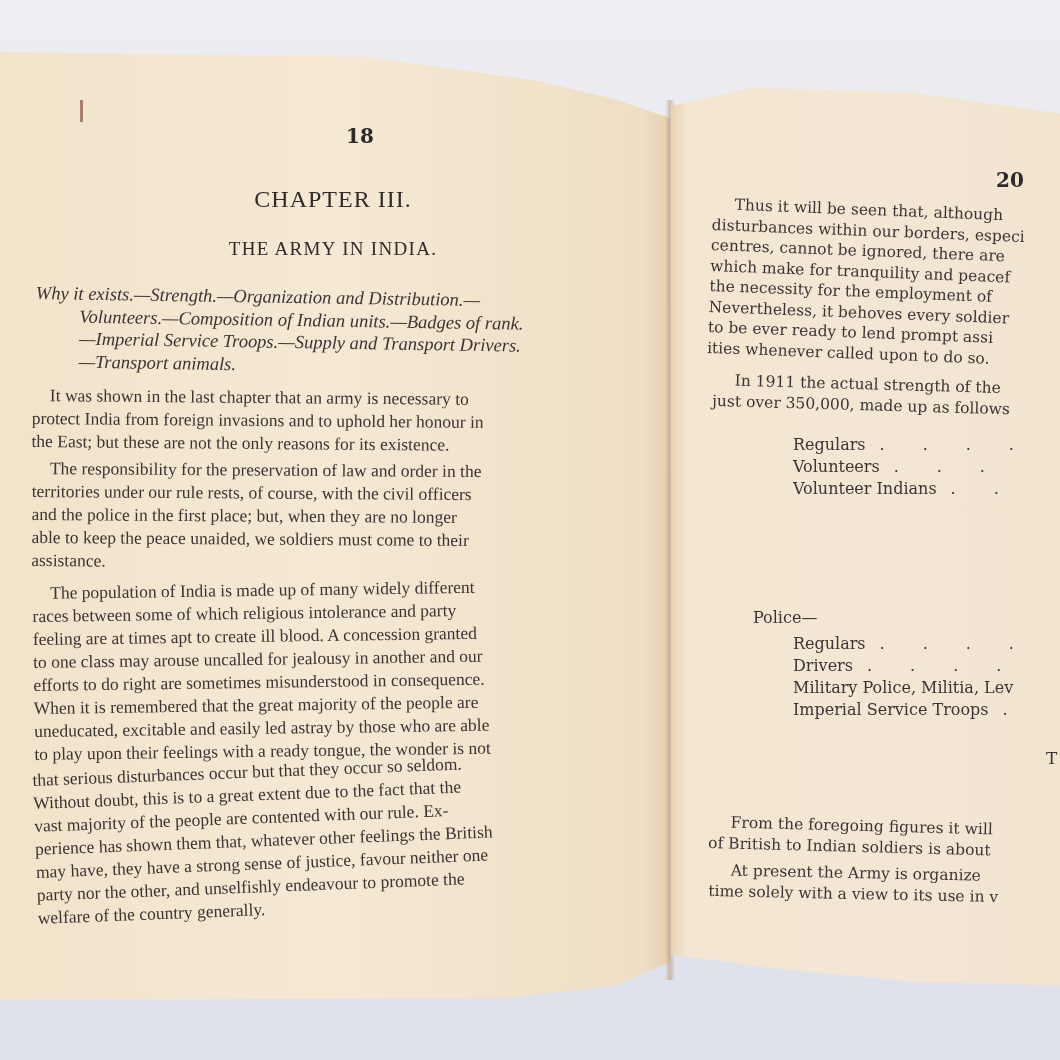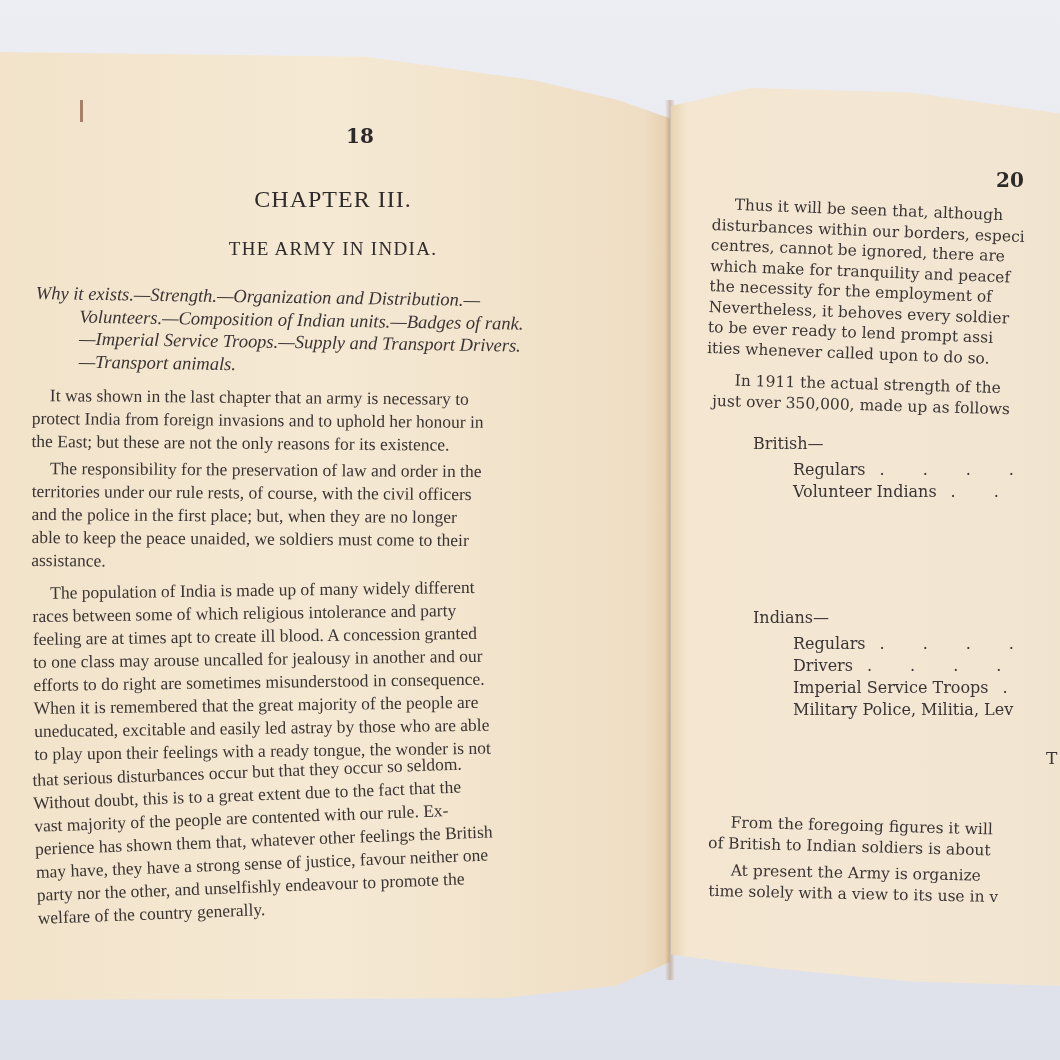--- a/index.html
+++ b/index.html
@@ -143,48 +143,51 @@
     <span class="line">to be ever ready to lend prompt assi</span>
     <span class="line">ities whenever called upon to do so.</span>
   </div>
 
   <div class="r-text rp2">
     <span class="line first">In 1911 the actual strength of the</span>
     <span class="line">just over 350,000, made up as follows</span>
   </div>
 
   <div class="table-block tb1">
-    <span class="group-head">British—</span>
     <div class="row">
       <span>Regulars</span>
       <span class="dots">....</span>
     </div>
     <div class="row">
+      <span>Volunteers</span>
+      <span class="dots">...</span>
+    </div>
+    <div class="row">
       <span>Volunteer Indians</span>
       <span class="dots">..</span>
     </div>
   </div>
 
   <div class="table-block tb2">
-    <span class="group-head">Indians—</span>
+    <span class="group-head">Police—</span>
     <div class="row">
       <span>Regulars</span>
       <span class="dots">....</span>
     </div>
     <div class="row">
       <span>Drivers</span>
       <span class="dots">....</span>
     </div>
     <div class="row">
+      <span>Military Police, Militia, Lev</span>
+      <span class="dots"></span>
+    </div>
+    <div class="row">
       <span>Imperial Service Troops</span>
       <span class="dots">.</span>
-    </div>
-    <div class="row">
-      <span>Military Police, Militia, Lev</span>
-      <span class="dots"></span>
     </div>
   </div>
 
   <div class="total">T</div>
 
   <div class="r-text rp3">
     <span class="line first">From the foregoing figures it will</span>
     <span class="line">of British to Indian soldiers is about</span>
   </div>
 

